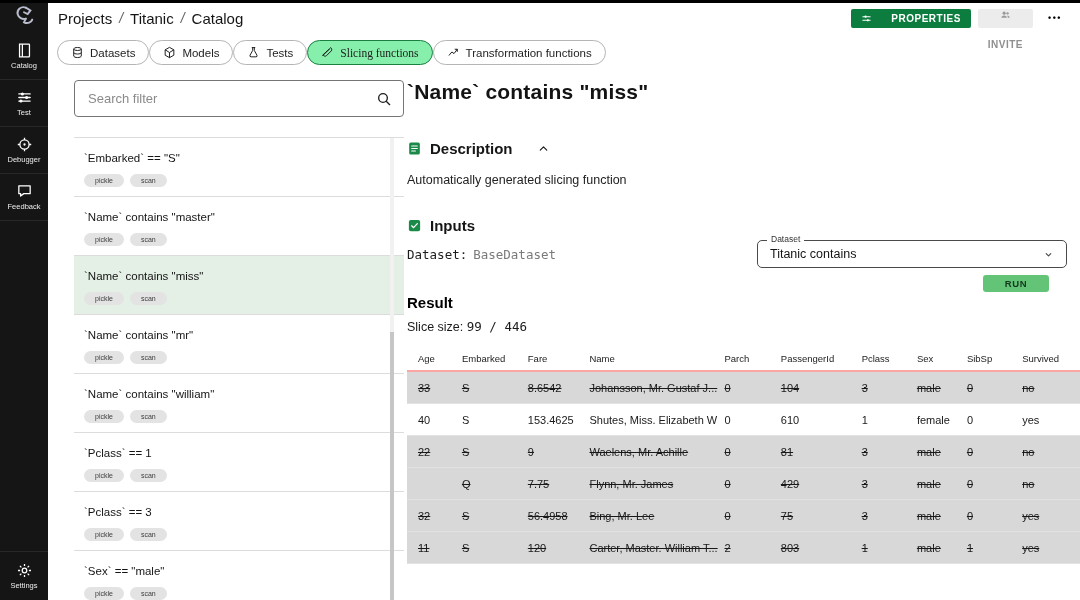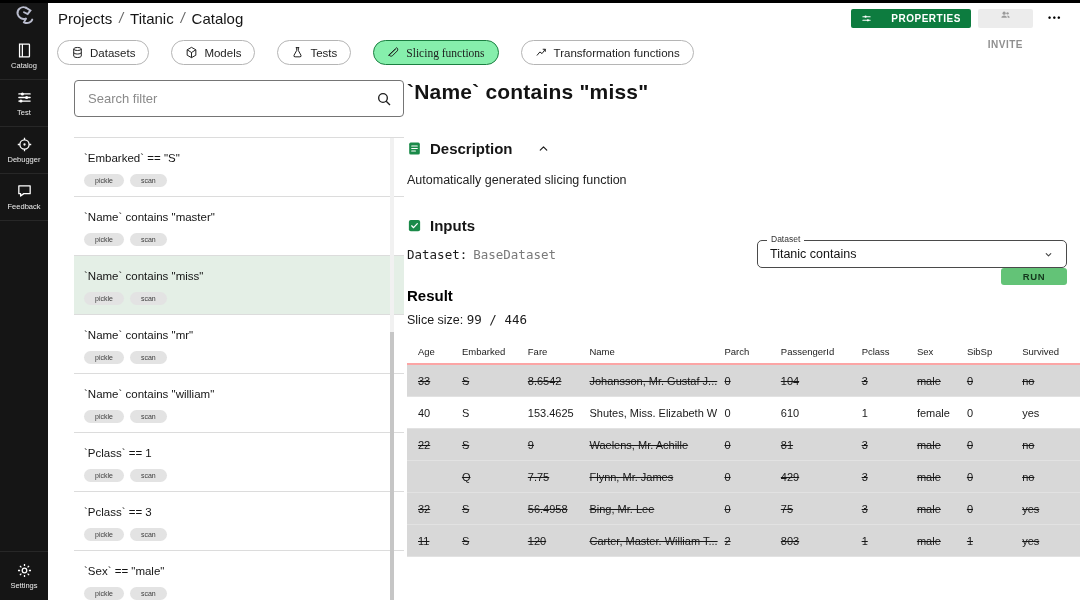--- a/index.html
+++ b/index.html
@@ -28,21 +28,21 @@
   .header-right{margin-left:auto;display:flex;align-items:center;gap:7px;}
   .btn{display:flex;align-items:center;gap:19px;height:19px;padding:0 10px;border:none;border-radius:2px;
     font-size:10px;font-weight:bold;letter-spacing:.5px;cursor:pointer;font-family:inherit;}
   .btn .icn svg{width:11px;height:11px;display:block;}
   .btn-prop{background:#0d7c3f;color:#fff;}
   .btn-invite{background:#ececec;color:#8f8f8f;flex-direction:column;}
   .dots{font-size:9px;font-weight:bold;letter-spacing:1.5px;color:#000;margin:0 8px;cursor:pointer;}
 
   
   .main{position:absolute;left:48px;top:33px;right:0;bottom:0;background:#fff;}
-  .tabs{display:flex;gap:22px;padding:7px 0 0 9px;}
+  .tabs{display:flex;gap:0;padding:7px 0 0 9px;}
   .tab{display:flex;align-items:center;gap:6px;border:1px solid #b5b5b5;border-radius:16px;height:25px;
     padding:0 13px;font-size:11.5px;color:#1d1d1d;background:#fff;cursor:pointer;white-space:nowrap;
     font-family:inherit;box-sizing:border-box;}
   .tab .icn svg{width:13px;height:13px;display:block;}
   .tab.active{border:1.5px solid #1b7f41;background:#86efac;font-family:Liberation Serif, serif;}
 
   
   .list-panel{position:absolute;left:26px;top:47px;width:330px;bottom:0;overflow:hidden;}
   .search-box{height:37px;border:1px solid #757575;border-radius:4px;display:flex;align-items:center;
     padding:0 11px;box-sizing:border-box;background:#fff;}
@@ -70,21 +70,21 @@
   .desc-text{margin:16px 0 0;font-size:12.5px;color:#222;}
   .inputs-head{margin-top:30px;}
   .inputs-row{display:flex;align-items:center;justify-content:space-between;margin-top:6px;padding-right:13px;}
   .param{font-family:"DejaVu Sans Mono",monospace;font-size:12.5px;color:#1c1c1c;}
   .param .ptype{color:#7a7a7a;margin-left:6px;}
   .select{position:relative;width:310px;height:28px;border:1px solid #4a4a4a;border-radius:5px;
     display:flex;align-items:center;padding:0 12px;cursor:pointer;background:#fff;box-sizing:border-box;}
   .select .flabel{position:absolute;top:-7px;left:9px;background:#fff;padding:0 4px;font-size:8.5px;color:#333;}
   .select .val{font-size:12.5px;color:#141414;flex:1;}
   .caret svg{width:11px;height:11px;display:block;}
-  .run-row{display:flex;justify-content:flex-end;padding-right:13px;}
+  .run-row{display:flex;justify-content:flex-end;margin-top:7px;padding-right:31px;}
   .run-btn{background:#63c377;color:#14381d;font-weight:bold;font-size:9.5px;letter-spacing:.6px;border:none;
     border-radius:3px;width:66px;height:17px;cursor:pointer;font-family:inherit;}
   .result-head{font-size:15px;font-weight:bold;margin:2px 0 0;color:#000000;}
   .slice-line{font-size:12.5px;margin-top:8px;color:#1b1b1b;}
   .slice-line .mono{font-family:"DejaVu Sans Mono",monospace;}
 
   .tbl-wrap{margin-top:13px;height:250px;overflow:hidden;}
   table{border-collapse:collapse;width:100%;table-layout:fixed;}
   th{font-size:9.5px;font-weight:normal;color:#222;text-align:left;padding:6px 6px;border-bottom:2px solid #fca5a5;
     white-space:nowrap;overflow:hidden;}

